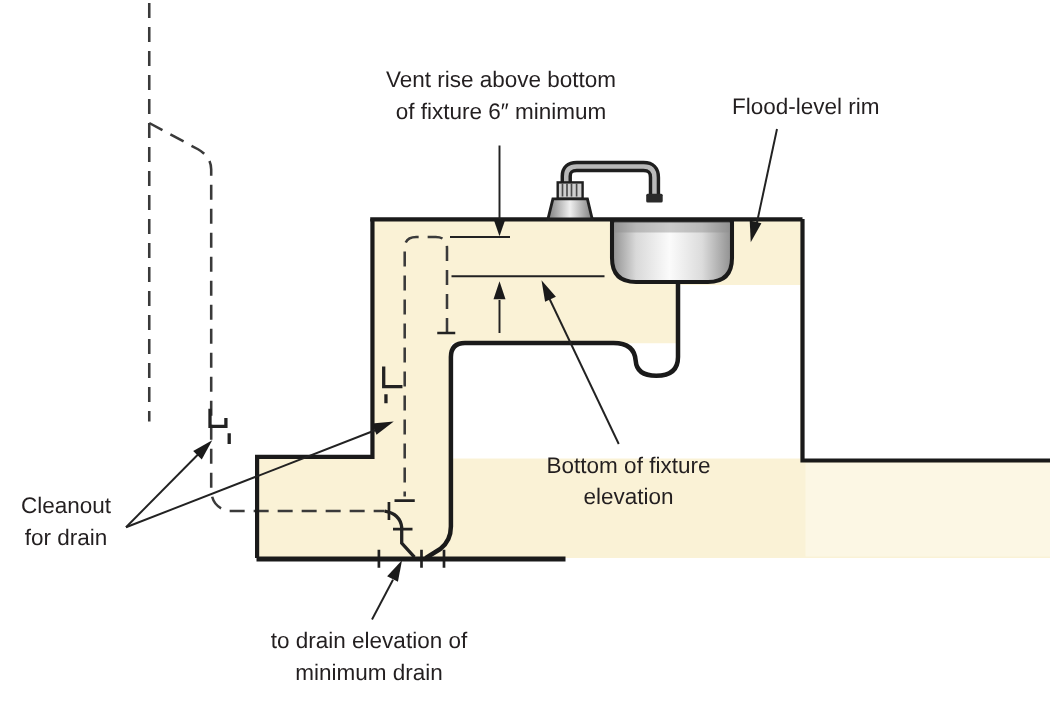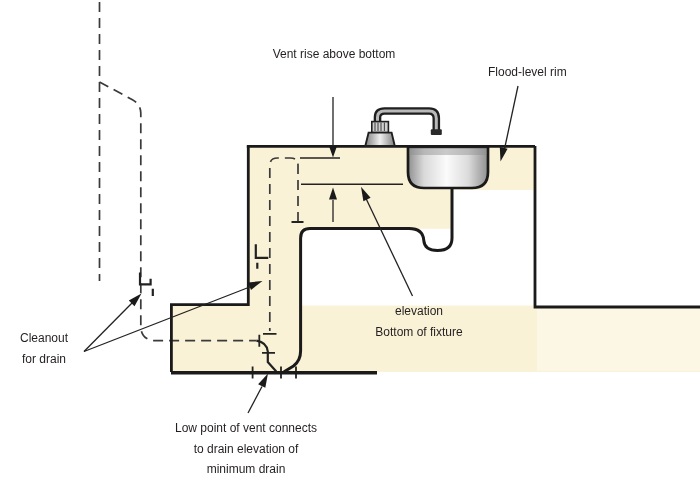--- a/index.html
+++ b/index.html
@@ -2,21 +2,21 @@
 <html><head>
 <meta charset="utf-8">
 <style>
   html,body{margin:0;padding:0;background:#ffffff;}
   .stage{
     position:relative;width:700px;height:483px;background:#ffffff;overflow:hidden;
     font-family:"Liberation Sans", sans-serif;
   }
   .stage svg{position:absolute;left:0;top:0;}
   .lbl{
-    position:absolute;color:var(--text,#231f20);font-size:12px;line-height:20.5px;
+    position:absolute;color:var(--text,#231f20);font-size:15px;line-height:20.5px;
     text-align:center;
   }
   .lbl .ln{display:block;}
   .lbl.nowrap{white-space:nowrap;text-align:left;}
   
   .fill-cream{fill:var(--cream,#faf2d6);stroke:none;}
   .fill-cream-light{fill:var(--cream-light,#fcf7e4);stroke:none;}
   .fill-white{fill:#ffffff;stroke:none;}
   .outline{stroke:var(--ink,#1a1a1a);stroke-width:2.8;fill:none;stroke-linejoin:miter;}
   .pipe{stroke:var(--ink,#1a1a1a);stroke-width:3;fill:none;stroke-linecap:round;stroke-linejoin:round;}
@@ -115,35 +115,35 @@
       <polygon class="head" points="262.5,281 251,289.9 248,282.4"></polygon>
     </g>
     <g>
       <path class="lead" d="M248,413 L262,386.5"></path>
       <polygon class="head" points="268,373.5 265.3,387.8 258.1,384.2"></polygon>
     </g>
   </svg>
 
   <div class="lbl" style="left:230px;top:44px;width:208px;">
     <span class="ln">Vent rise above bottom</span>
+    <span class="ln">of fixture 6″ minimum</span>
   </div>
 
   <div class="lbl nowrap" style="left:488px;top:62px;">
     <span class="ln">Flood-level rim</span>
   </div>
 
   <div class="lbl" style="left:338px;top:301px;width:162px;">
+    <span class="ln">Bottom of fixture</span>
     <span class="ln">elevation</span>
-    <span class="ln">Bottom of fixture</span>
   </div>
 
   <div class="lbl" style="left:2px;top:328px;width:84px;">
     <span class="ln">Cleanout</span>
     <span class="ln">for drain</span>
   </div>
 
   <div class="lbl" style="left:128px;top:418px;width:236px;">
-    <span class="ln">Low point of vent connects</span>
     <span class="ln">to drain elevation of</span>
     <span class="ln">minimum drain</span>
   </div>
 
 </div>
 
 </body></html>

